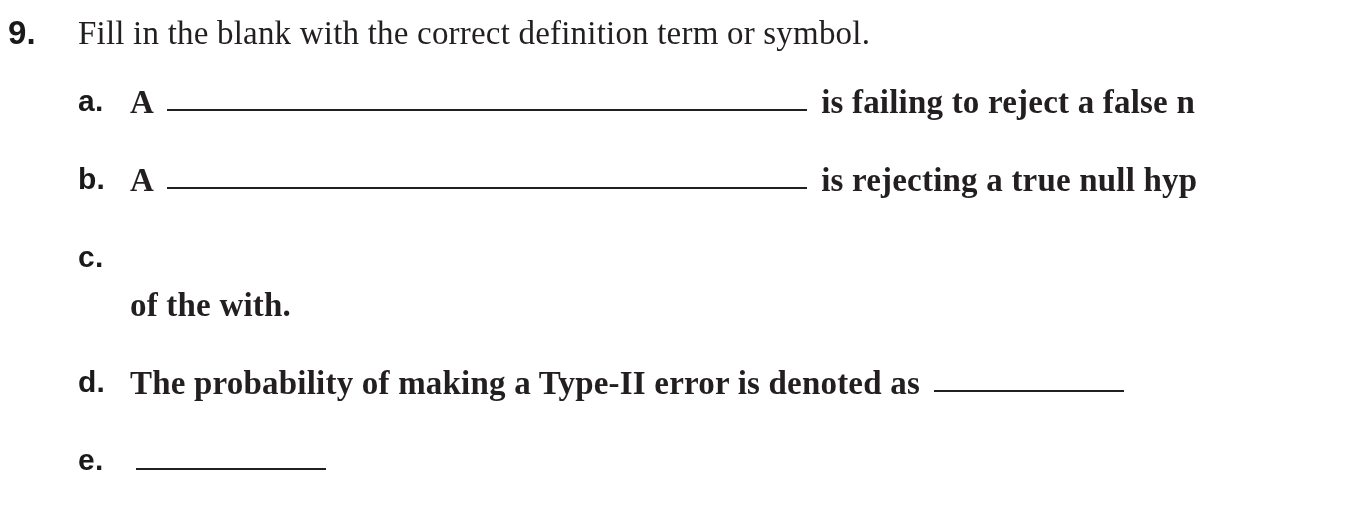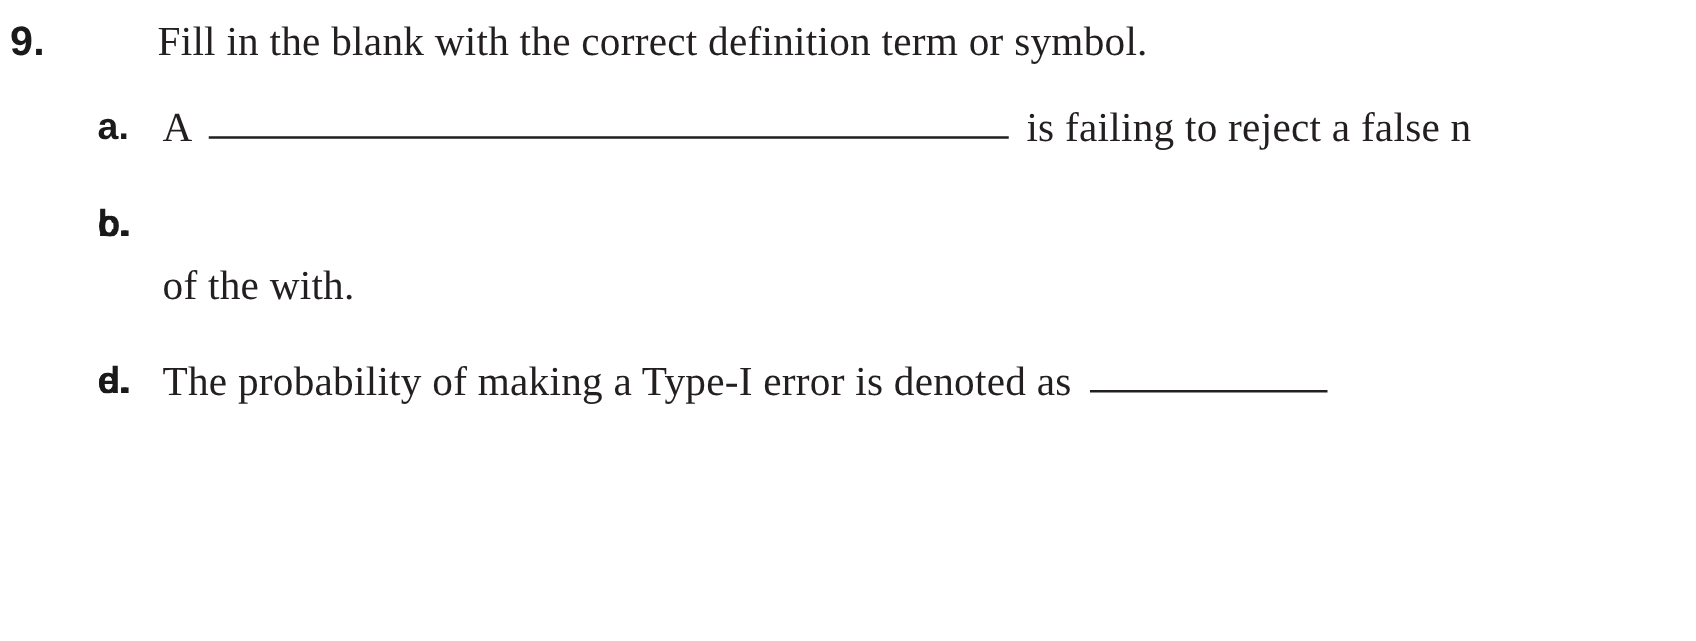--- a/index.html
+++ b/index.html
@@ -32,21 +32,20 @@
   }
   .q-num {
     flex: 0 0 70px;
     font-family: "Helvetica Neue", Helvetica, Arial, sans-serif;
     font-weight: 800;
     font-size: 33px;
     color: #1a1a1a;
   }
   .q-text {
     flex: 1 1 auto;
-    margin-left: 48px;
   }
 
   ol.items {
     list-style: none;
     margin: 24px 0 0 0;
     padding: 0 0 0 70px;
   }
   ol.items > li {
     position: relative;
     padding-left: 52px;
@@ -58,20 +57,21 @@
     left: 0;
     top: 0;
     font-family: "Helvetica Neue", Helvetica, Arial, sans-serif;
     font-weight: 800;
     font-size: 30px;
     color: #1a1a1a;
   }
 
   .line {
     white-space: nowrap;
+    font-weight: bold;
   }
 
   .blank {
     display: inline-block;
     border-bottom: 2px solid #231f20;
     height: 0.78em;
     vertical-align: baseline;
     margin: 0 6px;
     position: relative;
     top: -2px;
@@ -98,37 +98,45 @@
       <span class="marker">a.</span>
       <span class="line">
         <span>A</span>
         <span class="blank long"></span>
         <span>is failing to reject a false n</span>
       </span>
     </li>
 
     <li>
       <span class="marker">b.</span>
+      <span class="line">
+        <span>A</span>
+        <span class="blank long"></span>
+        <span>is rejecting a true null hyp</span>
+      </span>
     </li>
 
     <li class="item-c">
       <span class="marker">c.</span>
       <span class="line">
         <br>
         <span>of the with.</span>
       </span>
     </li>
 
     <li>
       <span class="marker">d.</span>
+      <span class="line">
+        <span>The probability of making a Type-II error is denoted as</span>
+        <span class="blank tail"></span>
+      </span>
     </li>
 
     <li>
       <span class="marker">e.</span>
       <span class="line">
-        <span>The probability of making a Type-I error is denoted as</span>
         <span class="blank tail"></span>
       </span>
     </li>
 
   </ol>
 
 </div>
 
 </body></html>

